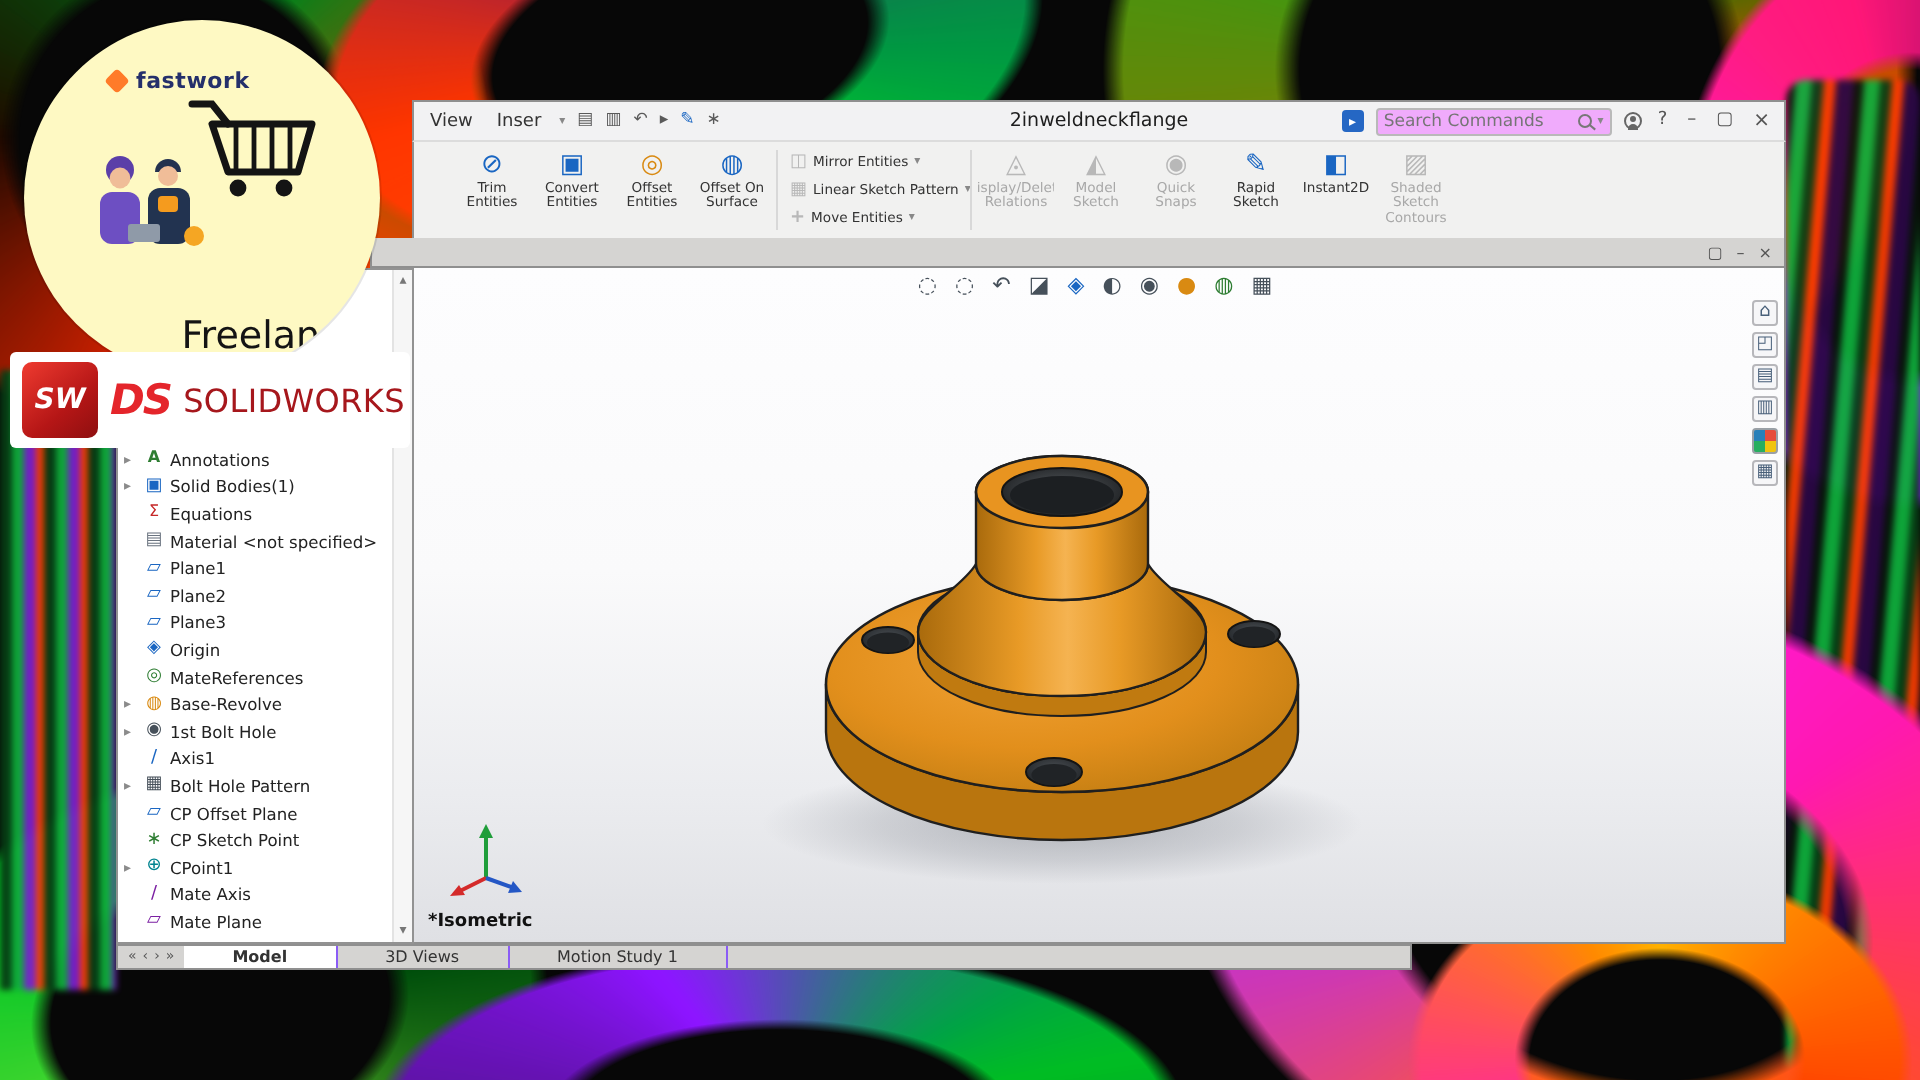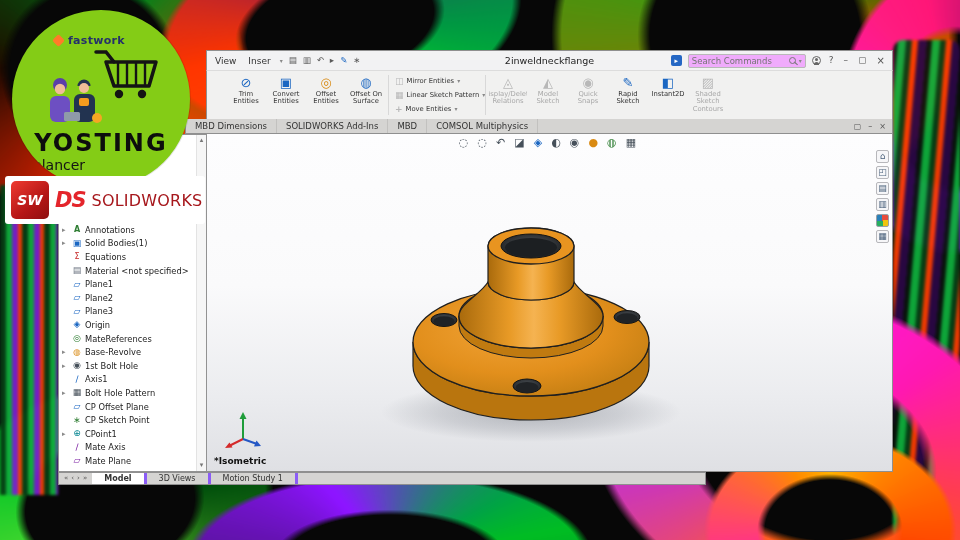--- a/index.html
+++ b/index.html
@@ -131,32 +131,32 @@
 .sb.down{bottom:2px}.sb.down::before{content:"▾"}
 
 
 .bottombar{position:absolute;left:58px;top:472px;width:648px;height:13px;background:#d5d4d2;border:1px solid #8f8f8f;display:flex;align-items:center;font-size:8px;color:#333;z-index:2}
 .bnav{display:flex;gap:3px;padding:0 5px;color:#555;font-size:7px}
 .bnv{line-height:1}
 .bnv.first-tab-icon::before{content:"«"}
 .bnv.prev-tab-icon::before{content:"‹"}
 .bnv.next-tab-icon::before{content:"›"}
 .bnv.last-tab-icon::before{content:"»"}
-.btab{padding:0 12px;height:100%;display:flex;align-items:center;border-right:3px solid #8b5cf6;white-space:nowrap}
+.btab{padding:0 24px;height:100%;display:flex;align-items:center;border-right:1px solid #8b5cf6;white-space:nowrap}
 .btab.active{background:#fff;font-weight:bold}
 
 
-.circle-badge{position:absolute;left:12px;top:10px;width:178px;height:178px;border-radius:50%;background:#84cc16;z-index:4;overflow:hidden;box-shadow:0 0 0 1px rgba(0,0,0,.10)}
+.circle-badge{position:absolute;left:12px;top:10px;width:178px;height:178px;border-radius:50%;background:#fef9c3;z-index:4;overflow:hidden;box-shadow:0 0 0 1px rgba(0,0,0,.10)}
 .fw{position:absolute;left:42px;top:24px;display:flex;align-items:center;gap:5px}
 .fw-tag{width:9px;height:9px;background:#ff7b29;border-radius:2px;transform:rotate(45deg);flex:none}
 .fw-text{font-size:11px;font-weight:bold;color:#25306b;letter-spacing:.3px}
 .cart-svg{position:absolute;left:80px;top:34px}
 .people-svg{position:absolute;left:34px;top:62px}
 .yosting{position:absolute;left:0;right:0;top:119px;text-align:center;font-size:24px;font-weight:800;letter-spacing:2px;color:#0d0d0d}
-.freelancer{position:absolute;left:0;right:0;top:147px;text-align:left;font-size:14px;color:#141414}
+.freelancer{position:absolute;left:0;right:0;top:147px;text-align:right;font-size:19px;color:#141414}
 .sw-badge{position:absolute;left:5px;top:176px;width:200px;height:48px;background:#fff;z-index:5;display:flex;align-items:center;gap:6px;padding:4px 6px;border-radius:3px}
 .sw-cube{width:38px;height:38px;border-radius:5px;background:linear-gradient(140deg,#ef3b30,#b51616 60%,#8e0f10);color:#fff;font-weight:bold;font-style:italic;font-size:14px;display:flex;align-items:center;justify-content:center;flex:none}
 .ds-logo{font-size:21px;font-weight:800;font-style:italic;color:#e4252b;letter-spacing:-1px}
 .sw-name{font-size:16px;font-weight:400;color:#a6171c;letter-spacing:.2px;white-space:nowrap}
 </style>
 </head>
 <body>
 
 <div class="stage">
 
@@ -275,27 +275,20 @@
         </div>
 
         <div class="rbig off">
           <span class="rbi shaded-contours"></span>
           <span class="rlabel">Shaded Sketch Contours</span>
         </div>
       </div>
   </div>
 
   <div class="tabrow">
-    <span style="display:flex;height:100%">
-
-    <span class="ctab">MBD Dimensions</span>
-        <span class="ctab">SOLIDWORKS Add-Ins</span>
-        <span class="ctab">MBD</span>
-        <span class="ctab">COMSOL Multiphysics</span>
-      </span>
     <span class="wctrl">
 
     <span class="wic window-restore-icon"></span>
         <span class="wic window-minimize-icon"></span>
         <span class="wic window-close-icon"></span>
       </span>
   </div>
 
   <div class="viewport">
     <div class="headsup">
@@ -573,21 +566,20 @@
       <circle cx="14" cy="13" r="7" fill="#5b3fa8"></circle>
       <circle cx="14" cy="17" r="5.2" fill="#f0bd98"></circle>
       <rect x="4" y="24" width="20" height="26" rx="6" fill="#6d4fc2"></rect>
       <path d="M31.5,14 a6.5,6.5 0 0 1 13,0 Z" fill="#24324f"></path>
       <circle cx="38" cy="16" r="5" fill="#f0bd98"></circle>
       <rect x="28" y="22" width="21" height="28" rx="6" fill="#223350"></rect>
       <rect x="33" y="26" width="10" height="8" rx="2" fill="#f59b1e"></rect>
       <rect x="18" y="40" width="16" height="9" rx="1.5" fill="#8f9aa8"></rect>
       <circle cx="51" cy="46" r="5" fill="#f5a623"></circle>
     </svg>
-    <div class="yosting">YOSTING</div>
     <div class="freelancer">Freelancer</div>
   </div>
 
   <div class="sw-badge">
     <span class="sw-cube">SW</span>
     <span class="ds-logo">DS</span>
     <span class="sw-name">SOLIDWORKS</span>
   </div>
 
 </div>

